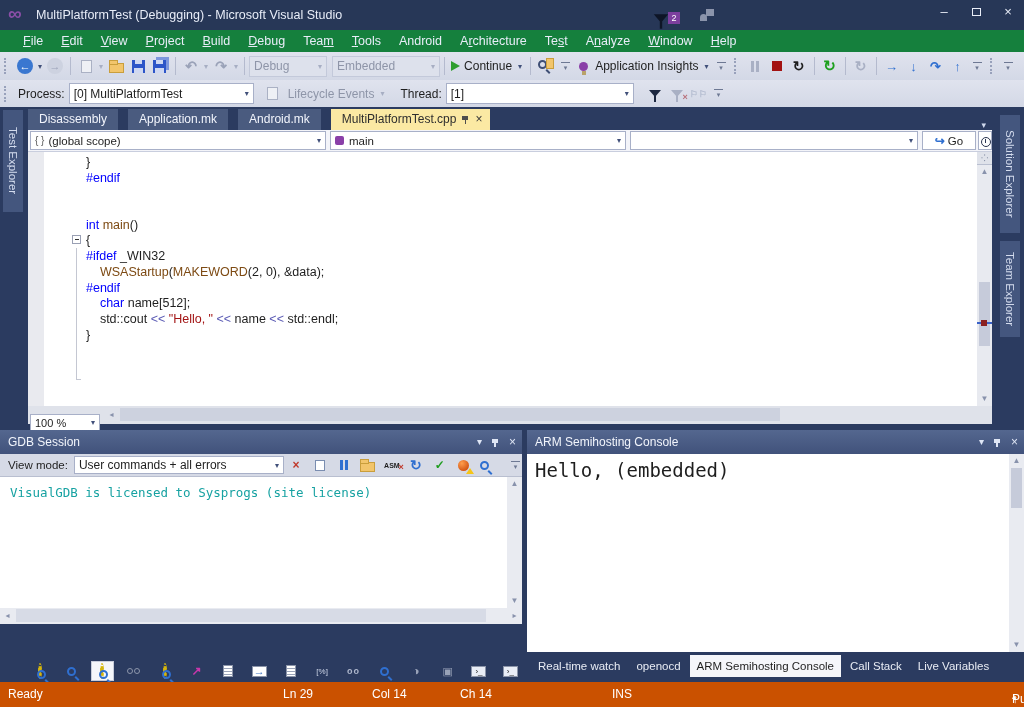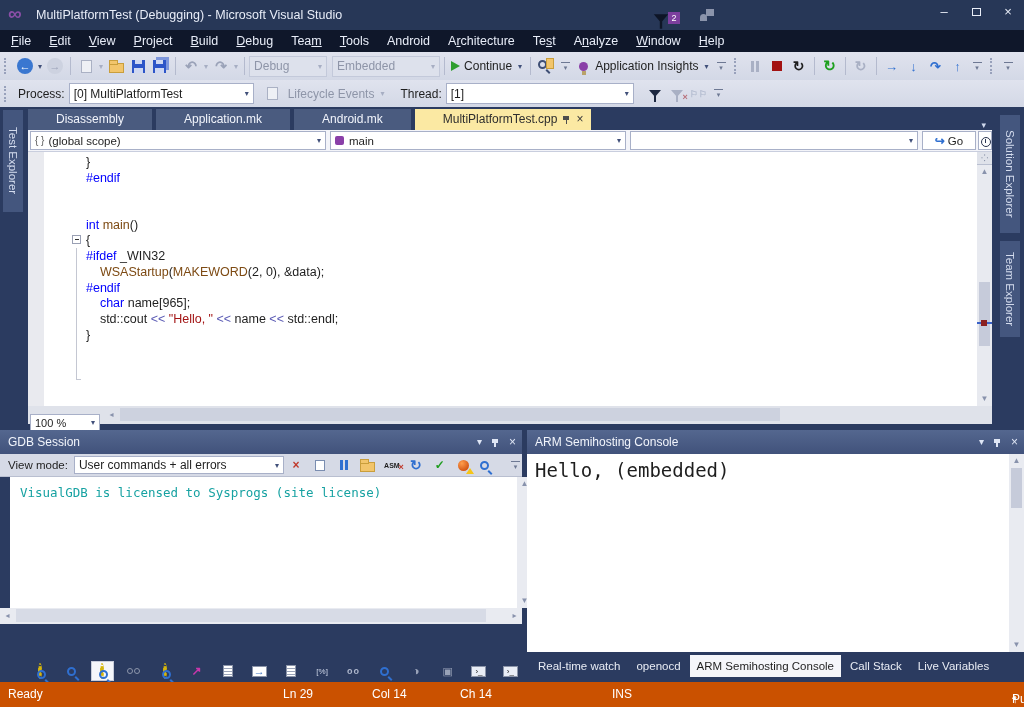--- a/index.html
+++ b/index.html
@@ -19,21 +19,21 @@
   .quick-launch { position:absolute; left:726px; top:5px; width:196px; height:20px; background:#fff; border:1px solid #46567e; display:flex; align-items:center; }
   .quick-launch input { flex:1; border:none; outline:none; font-size:11.5px; color:#444; padding:0 5px; background:transparent; }
   .quick-launch input::placeholder { color:#767676; }
   .i-mag { position:relative; width:9px; height:9px; border:2px solid #3e4e74; border-radius:50%; display:inline-block; flex:none; margin-right:6px; }
   .i-mag::after { content:""; position:absolute; left:7px; top:7px; width:2px; height:5px; background:#3e4e74; transform:rotate(-45deg); }
   .wbtn { position:absolute; top:0; width:32px; height:26px; color:#e9eef8; font-size:13px; text-align:center; line-height:24px; }
   .i-restore { position:relative; display:inline-block; width:9px; height:8px; border:1px solid #e9eef8; margin-top:8px; background:#273757; }
   .i-restore::before { content:""; position:absolute; left:2px; top:-3px; width:9px; height:8px; border:1px solid #e9eef8; z-index:-1; }
 
   
-  #menubar { position:absolute; left:0; top:30px; width:1024px; height:22px; background:#0f172a; display:flex; align-items:center; padding-left:2px; }
+  #menubar { position:absolute; left:0; top:30px; width:1024px; height:22px; background:#15803d; display:flex; align-items:center; padding-left:14px; }
   .menu-item { color:#e8edf8; font-size:12.5px; padding:0 9px; line-height:22px; }
   .menu-item u { text-decoration:underline; }
 
   
   .toolbar { position:absolute; left:0; width:1024px; height:28px; background:linear-gradient(#e0e3ee,#d3d8e6); display:flex; align-items:center; }
   #toolbar1 { top:52px; } #toolbar2 { top:80px; border-bottom:1px solid #2b3b60; }
   .grip { width:5px; height:16px; border-left:2px dotted #98a1bb; margin:0 5px 0 4px; }
   .sep { width:1px; height:18px; background:#b4bace; margin:0 4px; }
   .tbtn { height:22px; min-width:22px; display:flex; align-items:center; justify-content:center; font-size:13px; padding:0 2px; }
   .dd { font-size:8px; color:#41507a; margin:0 2px; }
@@ -76,21 +76,21 @@
   .ovfl { display:flex; flex-direction:column; align-items:center; margin:0 4px; }
   .ovfl i { width:9px; height:1px; background:#6d7893; margin:1px 0; }
   .ovfl b { font-size:7px; color:#6d7893; font-weight:normal; }
 
   
   #main { position:absolute; left:0; top:108px; width:1024px; height:574px; background:#2b3b60; }
   .vtab { position:absolute; writing-mode:vertical-rl; font-size:11.5px; color:#d4dcee; background:#44567e; padding:10px 4px; text-align:center; }
 
   
   #tabstrip { position:absolute; left:28px; top:0; width:964px; height:22px; display:flex; align-items:flex-end; }
-  .tab { height:21px; background:#4a5b7f; color:#f2f5fc; font-size:12px; line-height:21px; padding:0 28px; margin-right:4px; }
+  .tab { height:21px; background:#4a5b7f; color:#f2f5fc; font-size:12px; line-height:21px; padding:0 11px; margin-right:10px; }
   .tab.active { background:#fbe9a3; color:#2e2e2e; display:flex; align-items:center; gap:6px; padding-right:8px; }
   .tab-ovfl { margin-left:auto; color:#cfd8ec; font-size:9px; padding-right:6px; }
   .i-pin { position:relative; width:7px; height:9px; display:inline-block; }
   .i-pin::before { content:""; position:absolute; left:0; top:1px; width:6px; height:4px; background:#4d4d4d; }
   .i-pin::after { content:""; position:absolute; left:2.5px; top:5px; width:1.5px; height:4px; background:#4d4d4d; }
   .i-pin.white::before { background:#dfe6f5; } .i-pin.white::after { background:#dfe6f5; }
   .tab-close { font-size:12px; color:#3a3a3a; }
 
   
   #navbar { position:absolute; left:28px; top:22px; width:964px; height:22px; background:#f3f4f9; border-bottom:1px solid #c9cede; }
@@ -149,21 +149,21 @@
   .ic-copy { position:relative; width:10px; height:11px; border:1px solid #7a8db0; background:#fff; }
   .ic-copy::before { content:""; position:absolute; left:2px; top:-3px; width:9px; height:10px; border:1px solid #7a8db0; background:#e9eef8; z-index:-1; }
   .ic-pause2 { display:flex; gap:2px; } .ic-pause2 i { width:3px; height:10px; background:#2f6fd0; }
   .ic-asm { font-size:7px; font-weight:bold; color:#1e1e1e; position:relative; }
   .ic-asm em { position:absolute; right:-4px; bottom:-3px; font-style:normal; color:#c0392b; font-size:9px; }
   .ic-refresh { color:#2f6fd0; font-size:14px; font-weight:bold; }
   .ic-check { color:#1f9d1f; font-weight:bold; }
   .ic-sphere { width:11px; height:11px; border-radius:50%; background:radial-gradient(circle at 35% 30%, #ff9d4d, #c43d00); }
   .ic-sphere em { position:absolute; right:2px; bottom:1px; width:0; height:0; border-left:4px solid transparent; border-right:4px solid transparent; border-bottom:6px solid #f5c518; }
   .i-mag.blue { border-color:#2f6fd0; } .i-mag.blue::after { background:#2f6fd0; }
-  .gdb-output { position:absolute; left:0; top:47px; width:522px; height:131px; background:#fff;margin-left:10px; }
+  .gdb-output { position:absolute; left:0; top:47px; width:522px; height:131px; background:#fff; }
   .gdb-text { position:absolute; left:10px; top:8px; font-family:"DejaVu Sans Mono","Liberation Mono",monospace; font-size:12.5px; color:#17a2a2; white-space:pre; }
   .gdb-vscroll { position:absolute; right:0; top:0; width:15px; height:131px; background:#e9ebf1; }
   .gdb-hscroll { position:absolute; left:0; top:178px; width:522px; height:16px; background:#e9ebf1; }
   .gdb-hscroll .hthumb { position:absolute; left:16px; top:1px; width:470px; height:13px; background:#d7dbe6; }
   .gdb-input-row { position:absolute; left:0; top:200px; width:522px; height:26px; }
   .gdb-input { position:absolute; left:4px; top:2px; width:440px; height:22px; background:#fff; border:1px solid #8b94a9; font-size:12px; padding:0 4px; outline:none; }
   .send-btn { position:absolute; right:2px; top:2px; width:70px; height:22px; background:linear-gradient(#eef0f6,#dde1ec); border:1px solid #8b94a9; font-size:12px; color:#1e1e1e; text-align:center; line-height:20px; }
   .gdb-icons { position:absolute; left:0; top:230px; width:522px; height:22px; display:flex; align-items:center; padding-left:28px; gap:8px; }
   .bic { width:24px; height:20px; display:flex; align-items:center; justify-content:center; position:relative; font-size:11px; }
   .bic.active { background:#f5f6fa; border:1px solid #c8cddb; }
@@ -443,21 +443,21 @@
           <div class="code-line">
             <div class="code-text"><span class="tok-pp">#ifdef</span><span class="tok-pl"> _WIN32</span></div>
           </div>
           <div class="code-line">
             <div class="code-text"><span class="tok-pl">    </span><span class="tok-fn">WSAStartup</span><span class="tok-pl">(</span><span class="tok-fn">MAKEWORD</span><span class="tok-pl">(2, 0), &amp;data);</span></div>
           </div>
           <div class="code-line">
             <div class="code-text"><span class="tok-pp">#endif</span></div>
           </div>
           <div class="code-line">
-            <div class="code-text"><span class="tok-pl">    </span><span class="tok-kw">char</span><span class="tok-pl"> name[965];</span></div>
+            <div class="code-text"><span class="tok-pl">    </span><span class="tok-kw">char</span><span class="tok-pl"> name[512];</span></div>
           </div>
           <div class="code-line">
             <div class="code-text"><span class="tok-pl">    std::cout </span><span class="tok-op">&lt;&lt;</span><span class="tok-pl"> </span><span class="tok-str">"Hello, "</span><span class="tok-pl"> </span><span class="tok-op">&lt;&lt;</span><span class="tok-pl"> name </span><span class="tok-op">&lt;&lt;</span><span class="tok-pl"> std::endl;</span></div>
           </div>
           <div class="code-line">
             <div class="code-text"><span class="tok-pl">}</span></div>
           </div>
         </div>
     </div>
 

